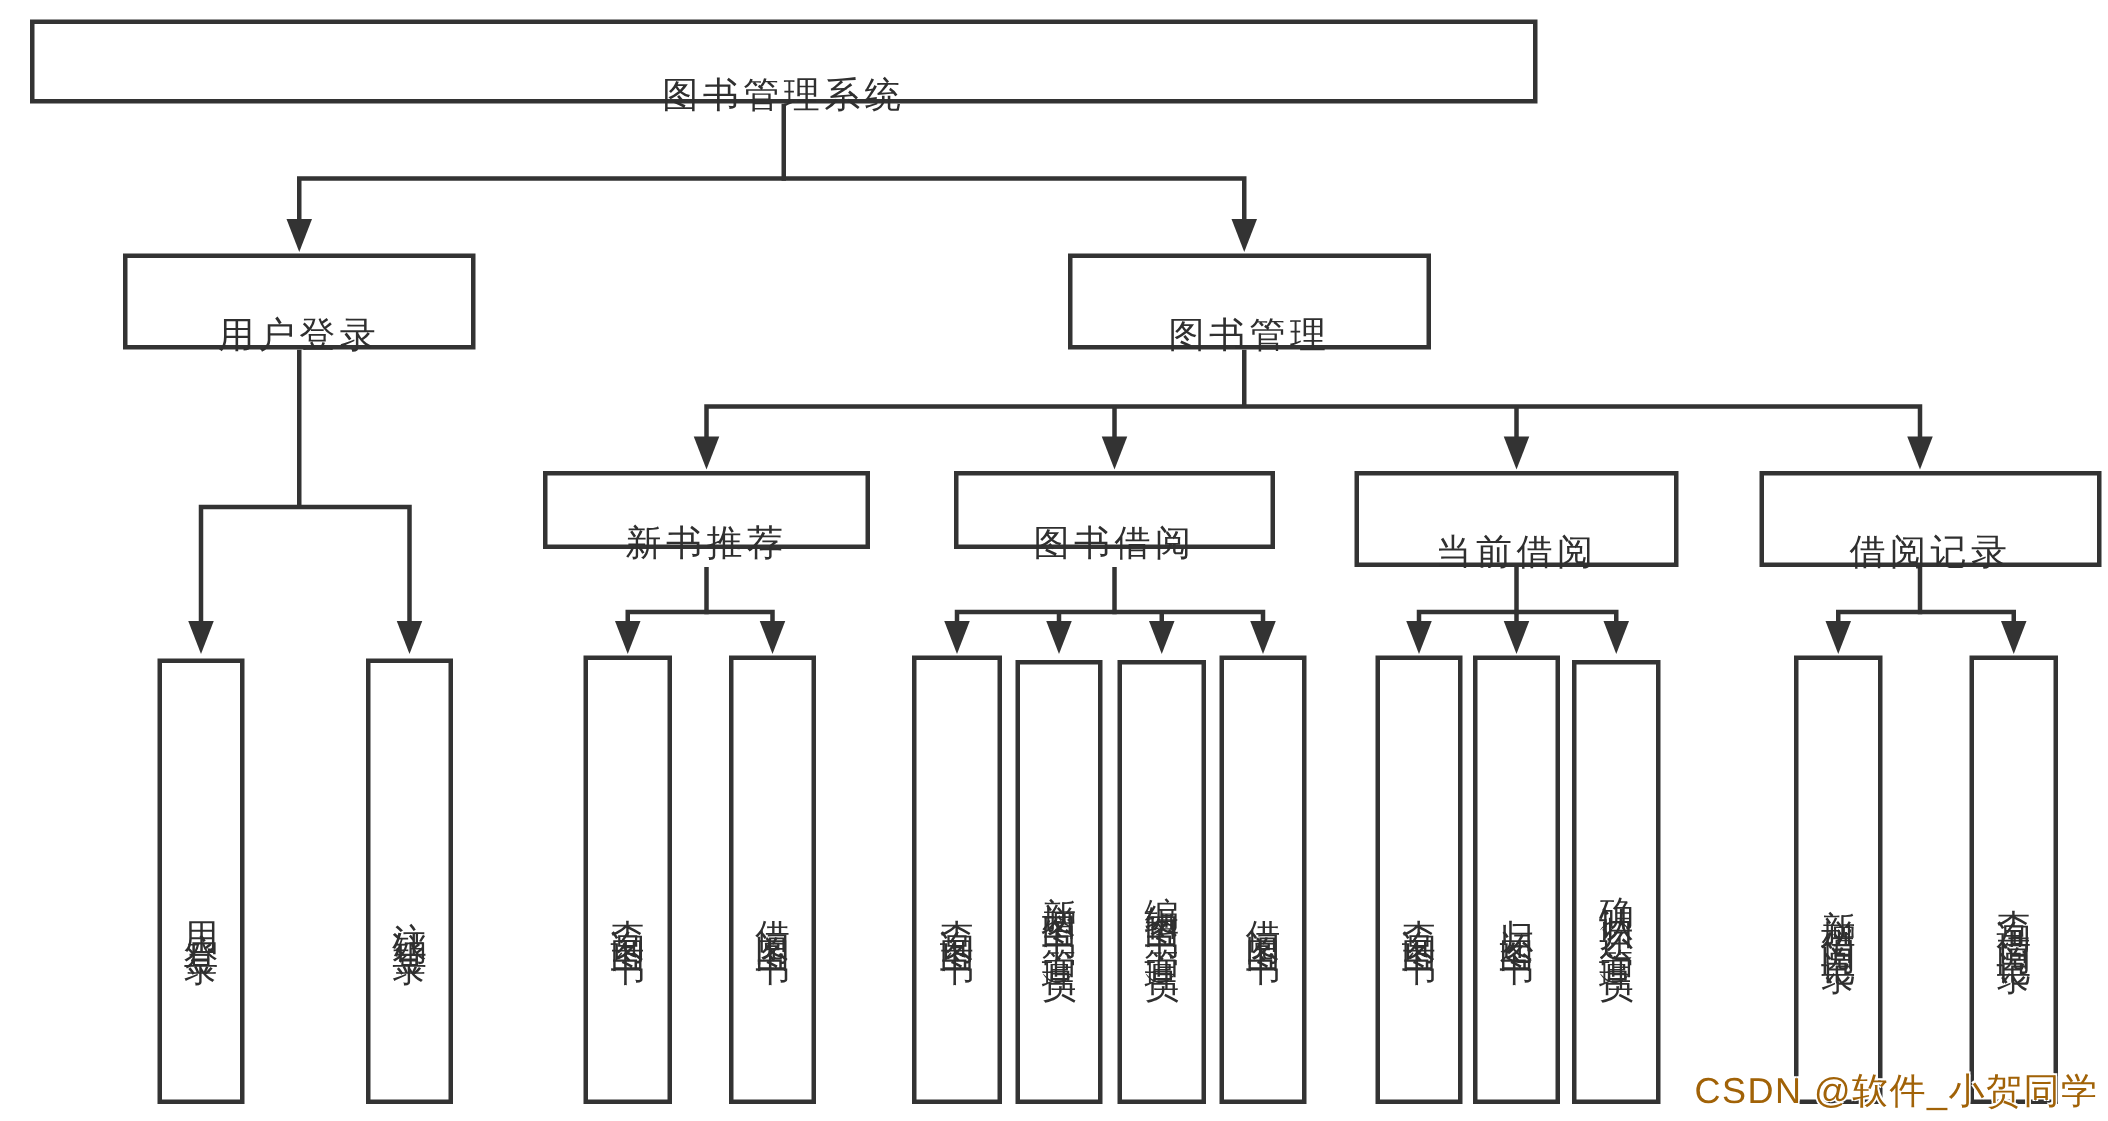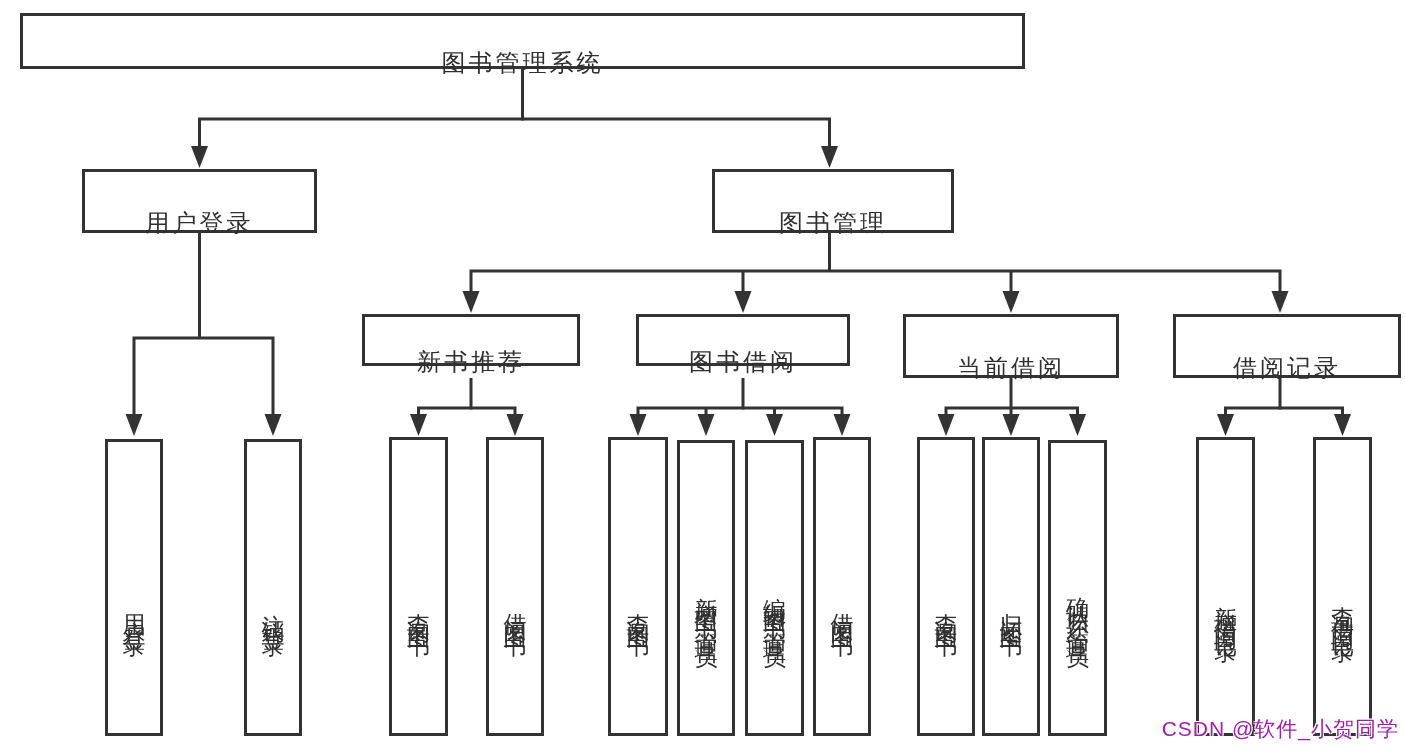--- a/index.html
+++ b/index.html
@@ -30,22 +30,22 @@
     writing-mode:vertical-rl;
     text-orientation:mixed;
     letter-spacing:7px;
     font-size:23px;
     white-space:normal;
     line-height:1;
   }
   .watermark{
     position:absolute;
     right:6px;bottom:4px;
-    font-size:21px;
-    color:#a21caf;
+    font-size:24px;
+    color:#a16207;
     letter-spacing:1px;
     text-shadow:1px 1px 0 #ffffff,-1px -1px 0 #ffffff,1px -1px 0 #ffffff,-1px 1px 0 #ffffff;
     z-index:5;
   }
 </style>
 </head>
 <body>
 
 <div class="stage">
 

